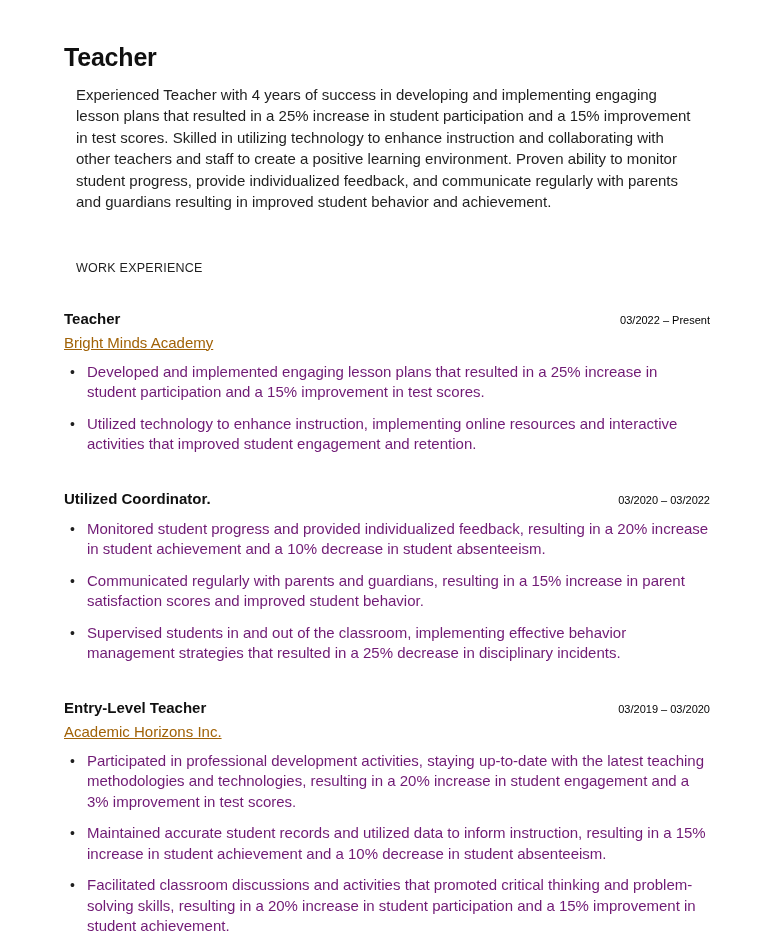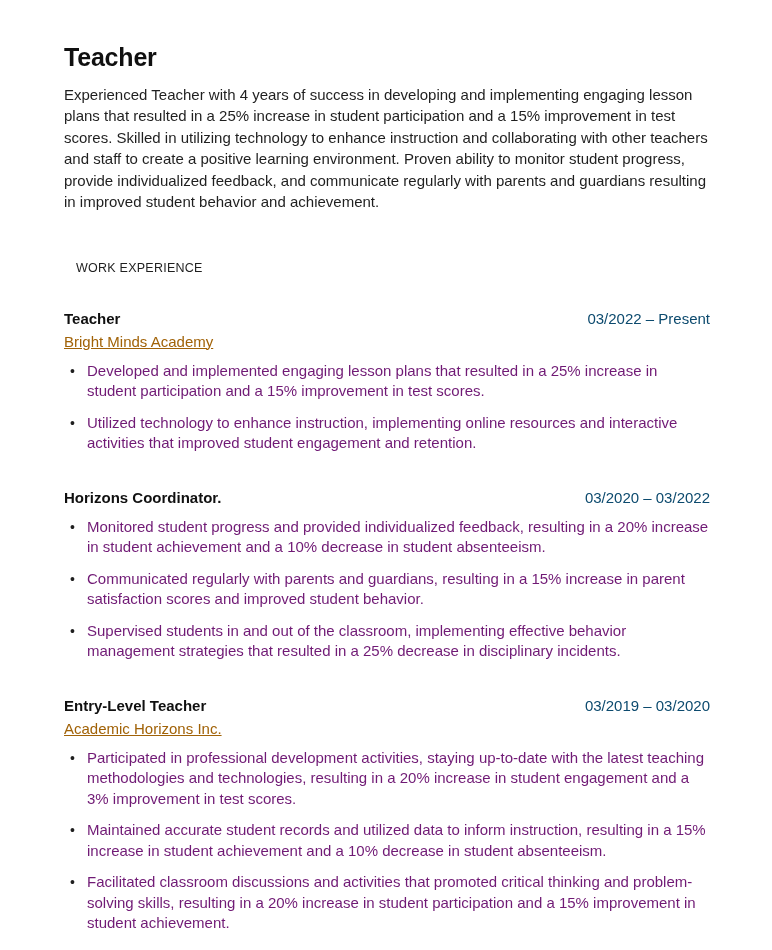--- a/index.html
+++ b/index.html
@@ -28,21 +28,21 @@
     font-weight: bold;
     letter-spacing: -0.2px;
     line-height: 1.1;
     margin: 0 0 12px 0;
     color: #101010;
   }
 
   .summary {
     font-size: 15px;
     line-height: 21.5px;
-    margin: 0;
+    margin: 12px;
     color: #1f1f1f;
     max-width: 646px;
   }
 
   .section-label {
     font-size: 12.5px;
     font-weight: normal;
     letter-spacing: 0.25px;
     text-transform: uppercase;
     margin: 48px 0 0 12px;
@@ -62,24 +62,24 @@
     justify-content: space-between;
     gap: 16px;
   }
   .entry-title {
     font-size: 15px;
     font-weight: bold;
     line-height: 20px;
     color: #101010;
   }
   .entry-dates {
-    font-size: 15px;
+    font-size: 11px;
     font-weight: normal;
     line-height: 20px;
-    color: #0c4a6e;
+    color: #000000;
     white-space: nowrap;
     text-align: left;
   }
   .entry-company {
     font-size: 15px;
     font-weight: normal;
     line-height: 21px;
     margin-top: 2px;
     color: #a16207;
     text-decoration: underline;
@@ -130,21 +130,21 @@
     </div>
     <div class="entry-company">Bright Minds Academy</div>
     <ul class="bullets">
       <li>Developed and implemented engaging lesson plans that resulted in a 25% increase in student participation and a 15% improvement in test scores.</li>
       <li>Utilized technology to enhance instruction, implementing online resources and interactive activities that improved student engagement and retention.</li>
     </ul>
   </div>
 
   <div class="entry">
     <div class="entry-head">
-      <span class="entry-title">Horizons Coordinator.</span>
+      <span class="entry-title">Utilized Coordinator.</span>
       <span class="entry-dates">03/2020 – 03/2022</span>
     </div>
     <ul class="bullets">
       <li>Monitored student progress and provided individualized feedback, resulting in a 20% increase in student achievement and a 10% decrease in student absenteeism.</li>
       <li>Communicated regularly with parents and guardians, resulting in a 15% increase in parent satisfaction scores and improved student behavior.</li>
       <li>Supervised students in and out of the classroom, implementing effective behavior management strategies that resulted in a 25% decrease in disciplinary incidents.</li>
     </ul>
   </div>
 
   <div class="entry">

